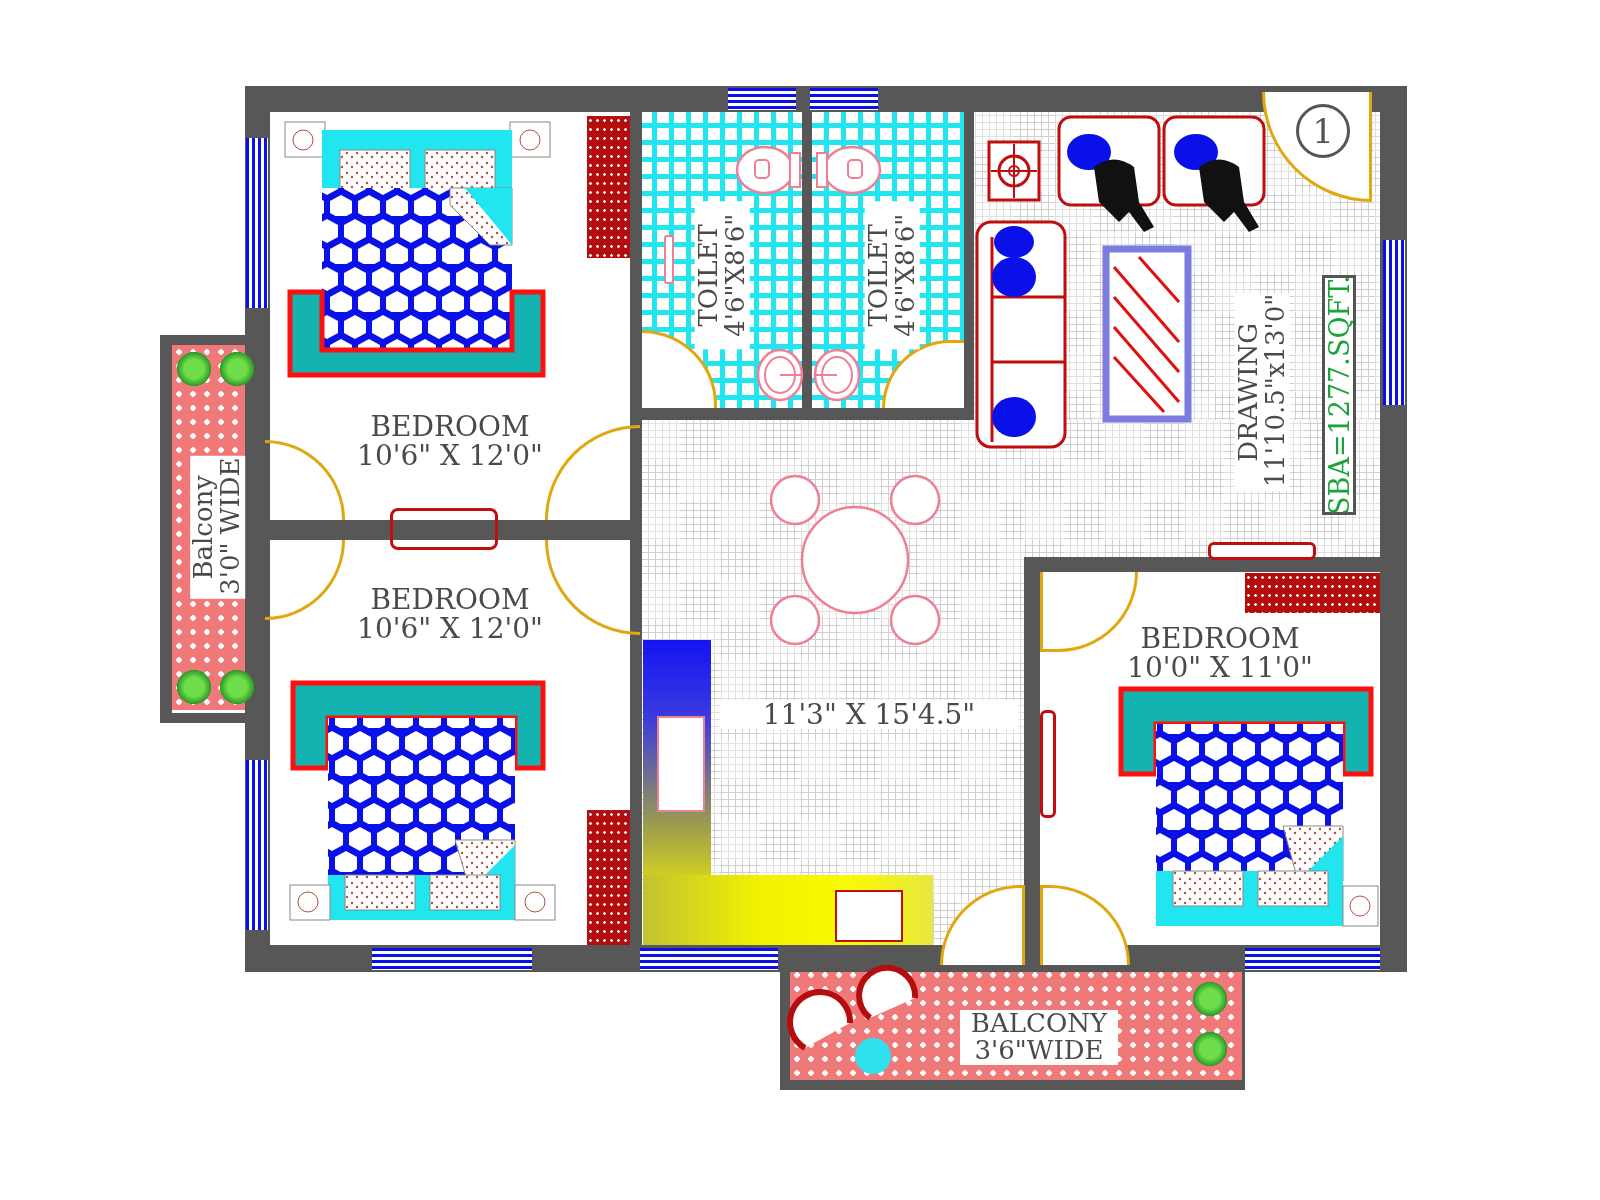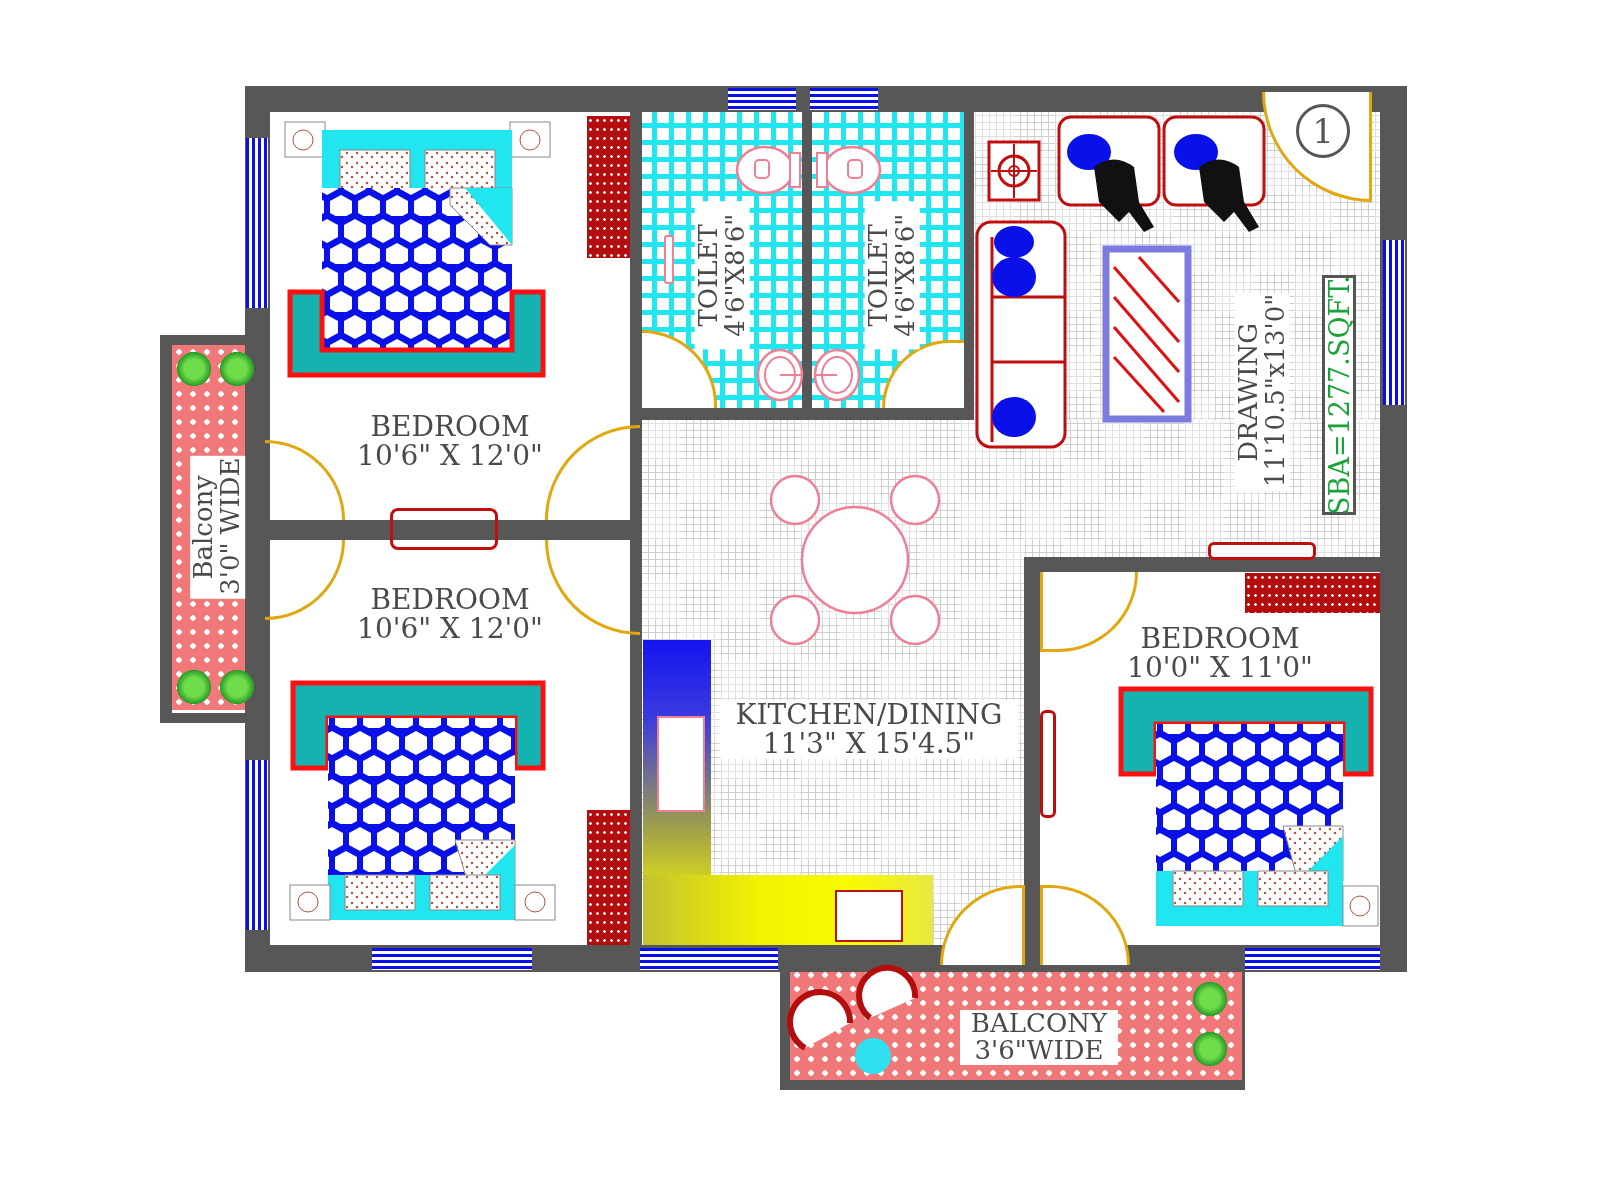--- a/index.html
+++ b/index.html
@@ -252,21 +252,20 @@
   <div>4'6"X8'6"</div>
 </div>
 <div class="label bg rot" style="left:1163px;top:365px;width:190px;font-size:26px;transform:rotate(-90deg);">
   <div>DRAWING</div>
   <div>11'10.5"x13'0"</div>
 </div>
 <div class="abs rot" style="left:1219px;top:378px;width:240px;height:34px;background:#fff;border:3px solid #555;box-sizing:border-box;transform:rotate(-90deg);display:flex;align-items:center;justify-content:center;font-size:27px;color:#1aa33a;white-space:nowrap;">
   <span>SBA=1277.SQFT.</span>
 </div>
 <div class="label bg" style="left:720px;top:700px;width:290px;font-size:28px;">
-  <div>KITCHEN/DINING</div>
   <div>11'3" X 15'4.5"</div>
 </div>
 <div class="label" style="left:1120px;top:624px;width:200px;font-size:28px;">
   <div>BEDROOM</div>
   <div>10'0" X 11'0"</div>
 </div>
 <div class="label bg rot" style="left:146px;top:500px;width:135px;font-size:26px;transform:rotate(-90deg);">
   <div>Balcony</div>
   <div>3'0" WIDE</div>
 </div>

